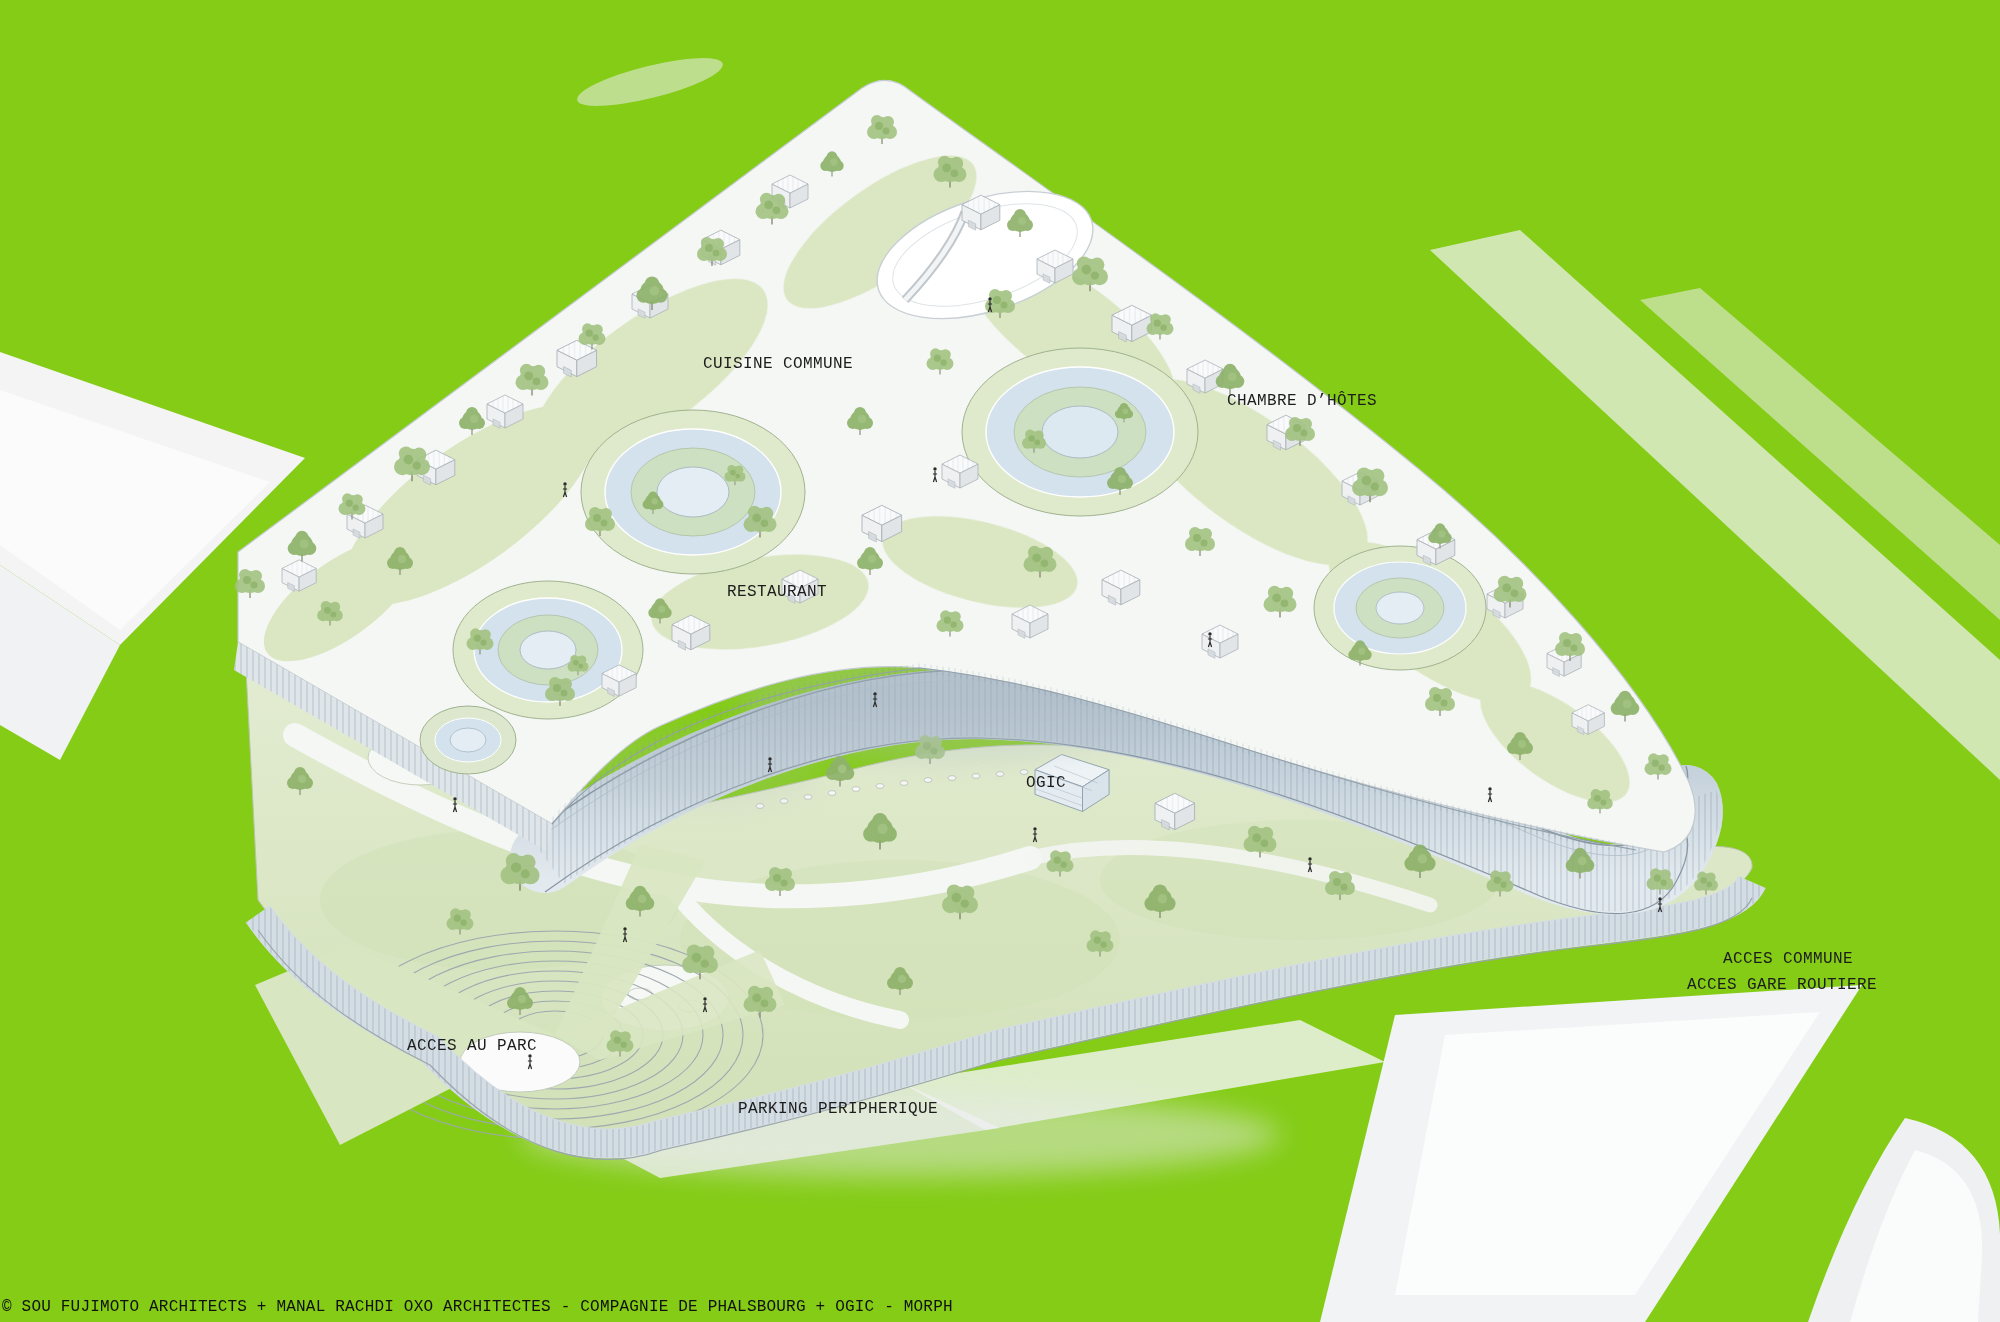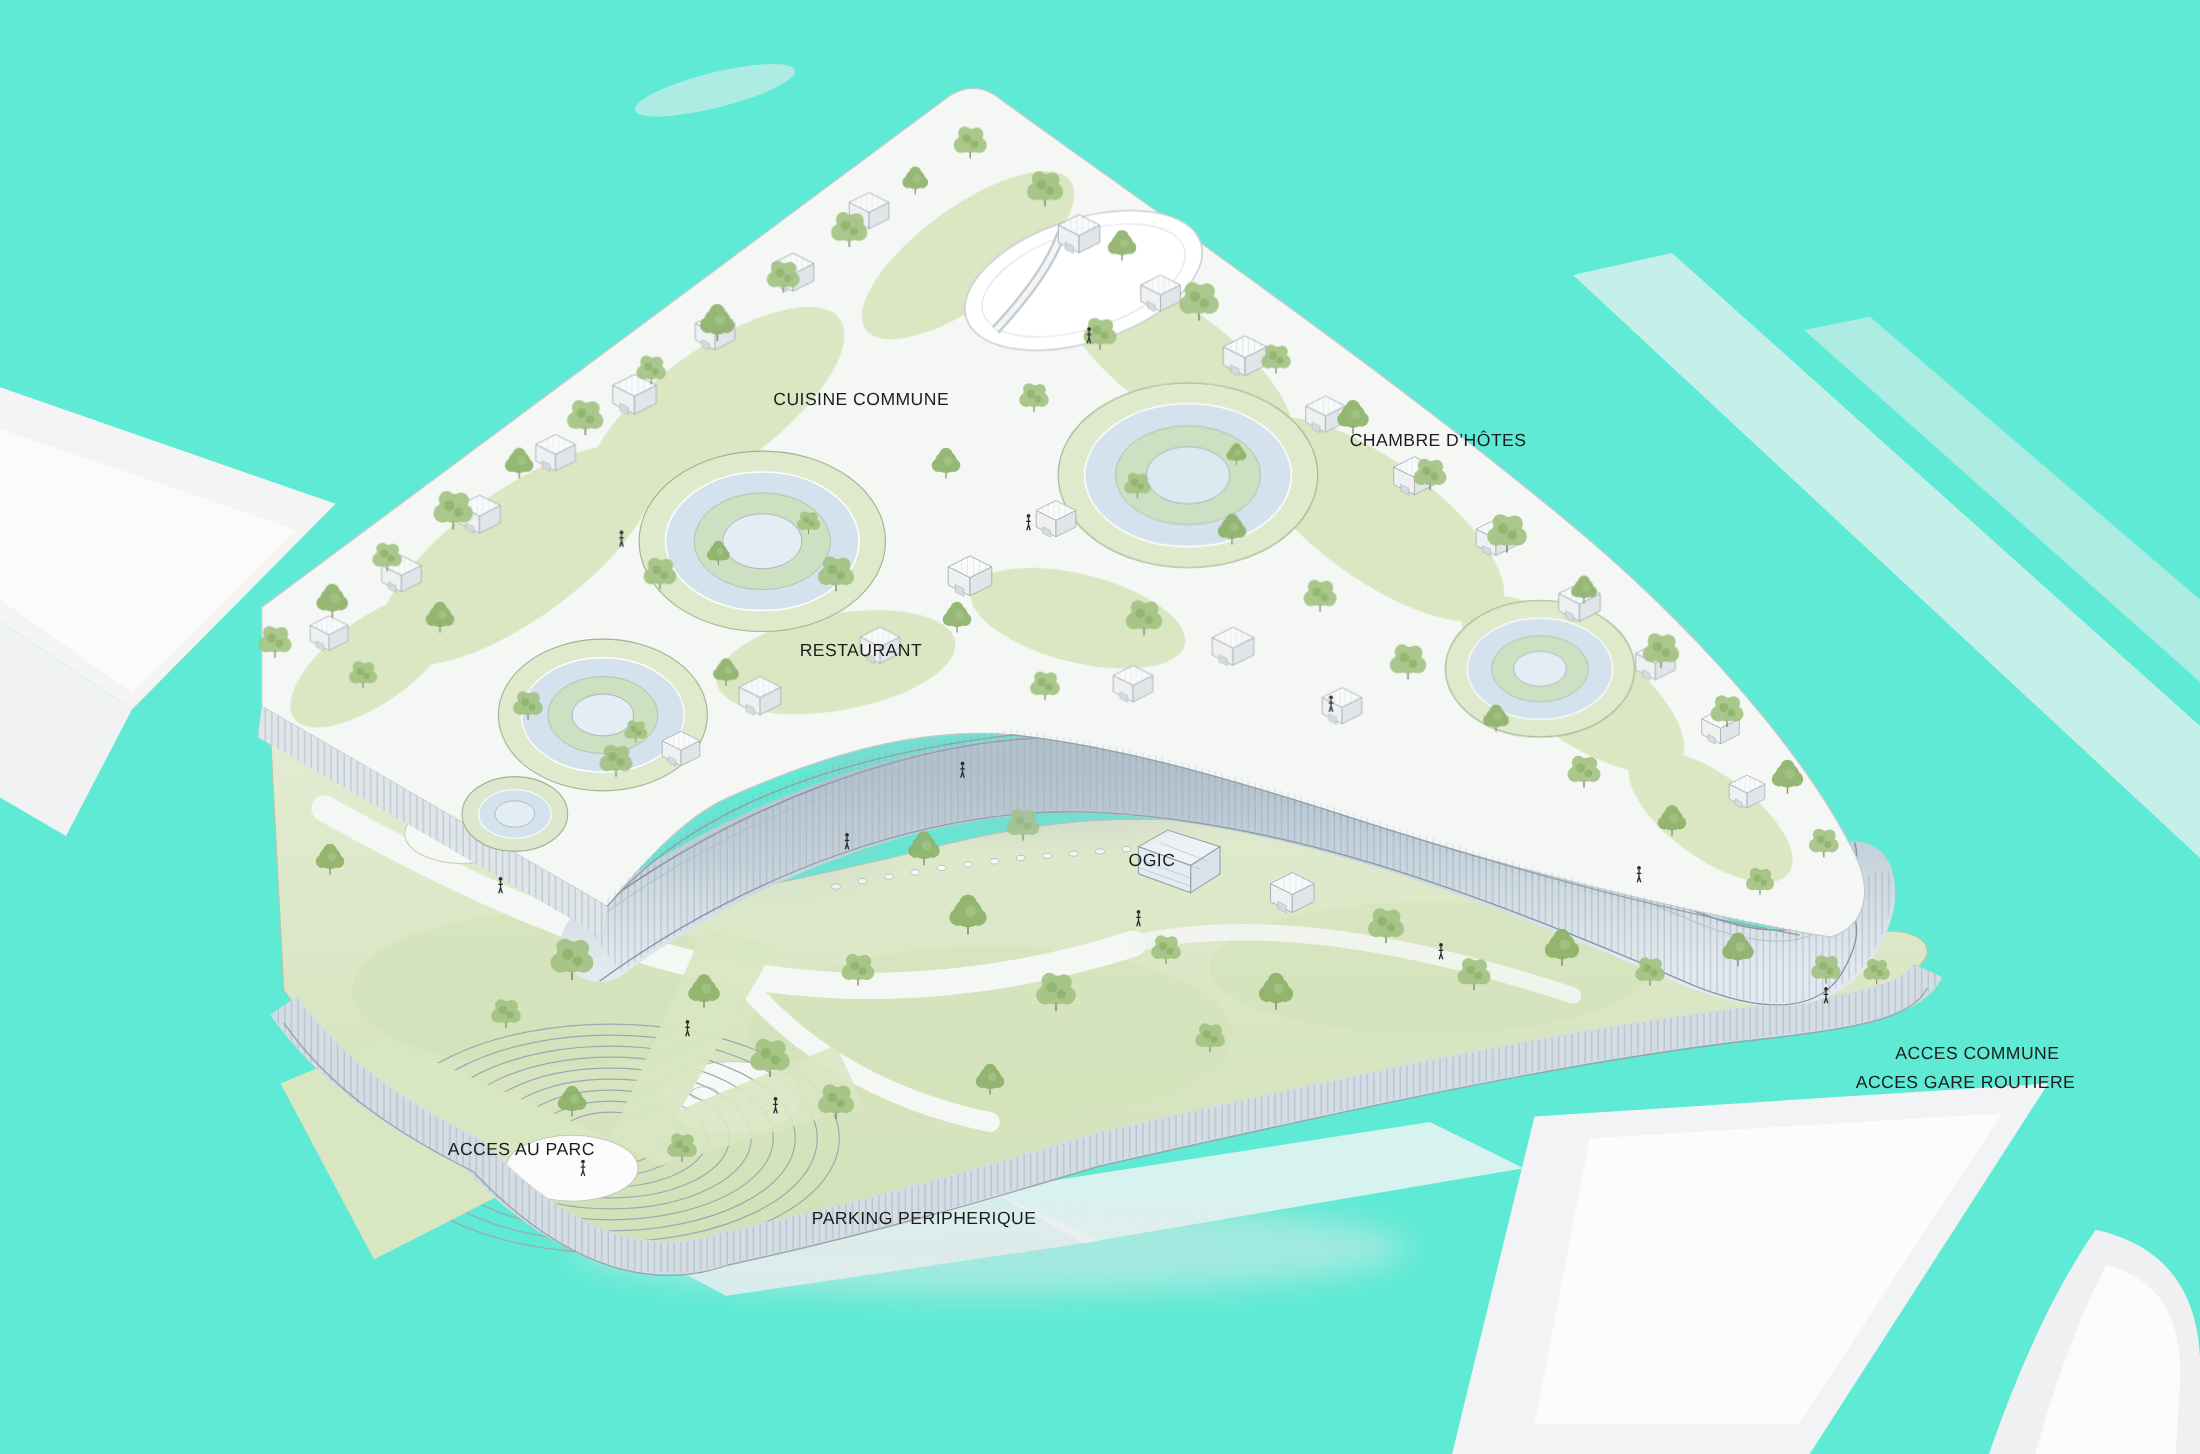--- a/index.html
+++ b/index.html
@@ -1,17 +1,17 @@
 <!DOCTYPE html>
 <html style="--c-foliage: #a3c383; --c-foliage-dark: #8cb168; --c-grass: #d9e6c2; --c-glass: #ccdbe4; --c-label: #1c1c1c;"><head>
 <meta charset="utf-8">
 <style>
   html,body{margin:0;padding:0;background:#ffffff;}
-  .stage{position:relative;width:2000px;height:1322px;background:#5eead4;overflow:hidden;
-         font-family:Liberation Sans, sans-serif;}
+  .stage{position:relative;width:2000px;height:1322px;background:#84cc16;overflow:hidden;
+         font-family:Liberation Mono, monospace;}
   .stage svg{position:absolute;left:0;top:0;}
   .label{position:absolute;font-size:16px;color:var(--c-label,#1c1c1c);letter-spacing:.4px;
          white-space:nowrap;line-height:1;}
   .credit{position:absolute;left:2px;top:1298px;font-size:16px;color:#111;letter-spacing:.2px;
           white-space:nowrap;line-height:1.2;}
   .tf1{fill:var(--c-foliage,#a3c383);opacity:.92}
   .tf2{fill:var(--c-foliage-dark,#8cb168);opacity:.75}
   .td1{fill:var(--c-foliage-dark,#8cb168);opacity:.9}
   .td2{fill:var(--c-foliage,#a3c383);opacity:.85}
   .grassfill{fill:var(--c-grass,#d9e6c2)}
@@ -376,13 +376,14 @@
 </svg>
 
   <div class="label" style="left:703px;top:356px">CUISINE COMMUNE</div>
   <div class="label" style="left:1227px;top:393px">CHAMBRE D’HÔTES</div>
   <div class="label" style="left:727px;top:584px">RESTAURANT</div>
   <div class="label" style="left:1026px;top:775px">OGIC</div>
   <div class="label" style="left:1723px;top:951px">ACCES COMMUNE</div>
   <div class="label" style="left:1687px;top:977px">ACCES GARE ROUTIERE</div>
   <div class="label" style="left:407px;top:1038px">ACCES AU PARC</div>
   <div class="label" style="left:738px;top:1101px">PARKING PERIPHERIQUE</div>
+  <div class="credit">© SOU FUJIMOTO ARCHITECTS + MANAL RACHDI OXO ARCHITECTES - COMPAGNIE DE PHALSBOURG + OGIC - MORPH</div>
 </div>
 
 </body></html>

